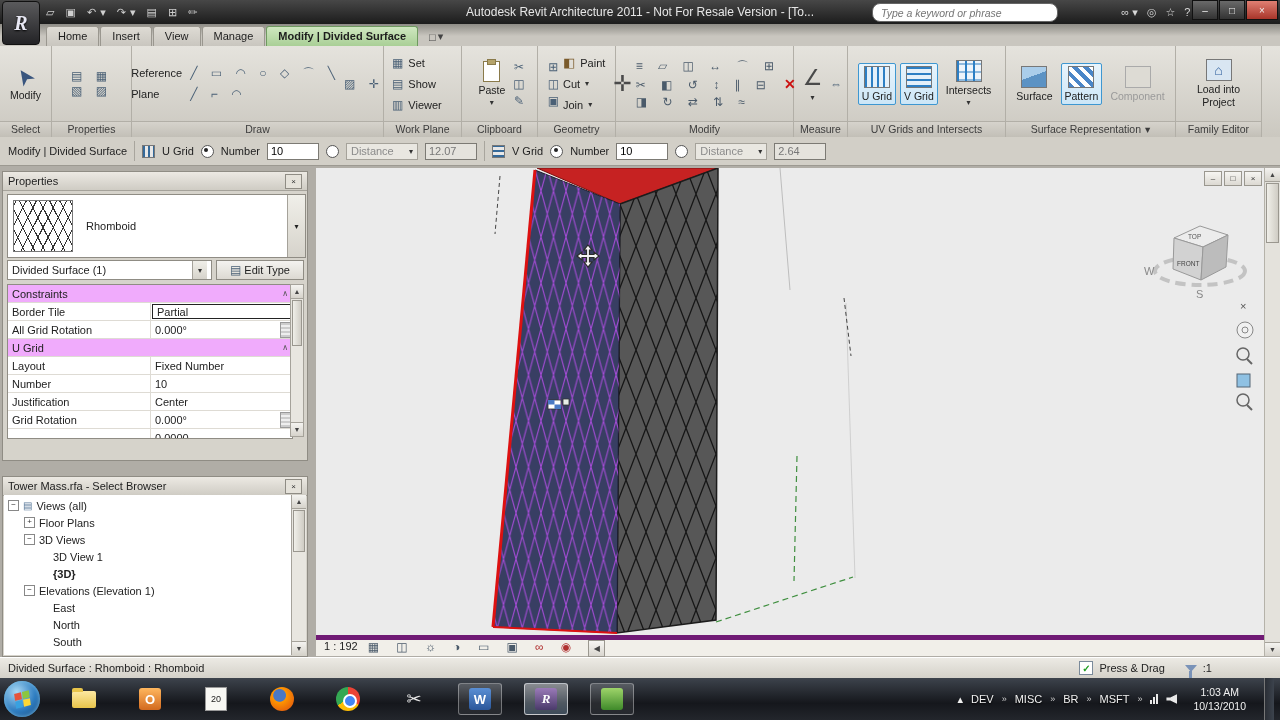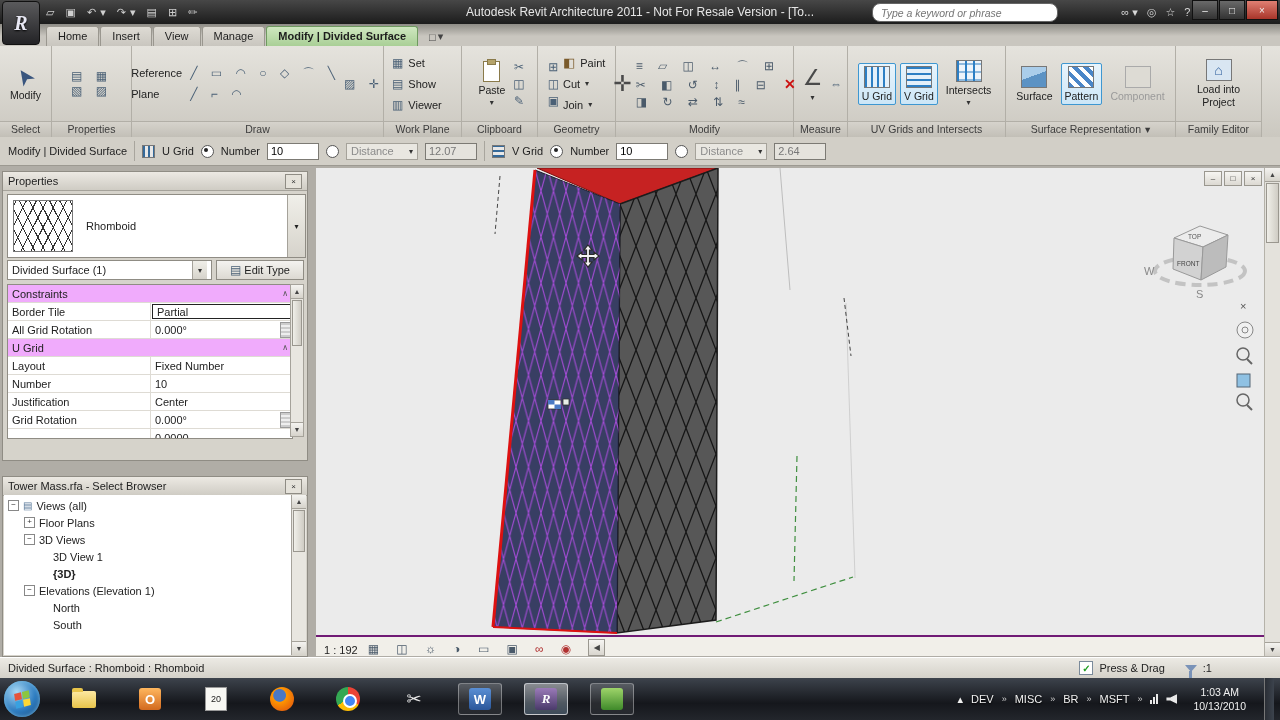--- a/index.html
+++ b/index.html
@@ -129,21 +129,21 @@
   .ticon{color:#5a7a9a;font-size:10px;}
   .bold{font-weight:bold;}
   .bscroll{position:absolute;right:1px;top:18px;width:14px;bottom:1px;background:#e8e6e0;border-left:1px solid #a5a29a;}
 
   
   #canvas{position:absolute;left:316px;top:168px;width:948px;height:467px;background:#ebebeb;overflow:hidden;}
   #mdibtns{position:absolute;left:888px;top:3px;display:flex;gap:2px;}
   .mdib{width:16px;height:13px;background:linear-gradient(#f6f5f2,#dcd9d2);border:1px solid #9a978f;
     display:flex;align-items:center;justify-content:center;font-size:8px;color:#333;}
   #bottombar{position:absolute;left:316px;top:635px;width:948px;height:21px;background:#f1efe9;
-    border-top:2px solid #701a75;display:flex;align-items:flex-end;gap:10px;padding-left:8px;box-sizing:border-box;}
+    border-top:5px solid #701a75;display:flex;align-items:flex-start;gap:10px;padding-left:8px;box-sizing:border-box;}
   .vpicons{letter-spacing:7px;font-size:12px;color:#4a5a6a;}
   .vpicons.red{color:#b03030;}
   .hsarr{width:15px;height:15px;background:linear-gradient(#f6f5f2,#d9d6cf);border:1px solid #9a978f;
     display:flex;align-items:center;justify-content:center;font-size:8px;color:#444;}
   #vscroll{position:absolute;left:1264px;top:168px;width:16px;height:488px;background:#e4e2dc;border-left:1px solid #b5b2a9;box-sizing:border-box;}
   #vscroll .sthumb{height:58px;}
 
   
   #statusbar{position:absolute;left:0;top:657px;width:1280px;height:21px;background:linear-gradient(#eceae4,#d4d1c9);
     border-top:1px solid #fff;display:flex;align-items:center;padding:0 8px;box-sizing:border-box;}
@@ -547,20 +547,23 @@
         <span>3D View 1</span>
       </div>
       <div class="trow bold" style="padding-left:49px">
         <span>{3D}</span>
       </div>
       <div class="trow" style="padding-left:20px">
         <span class="exp">−</span>
         <span>Elevations (Elevation 1)</span>
       </div>
       <div class="trow" style="padding-left:49px">
+        <span>East</span>
+      </div>
+      <div class="trow" style="padding-left:49px">
         <span>North</span>
       </div>
       <div class="trow" style="padding-left:49px">
         <span>South</span>
       </div>
     </div>
     <div class="bscroll">
       <div class="sarr">▲</div>
       <div class="sthumb" style="height:40px"></div>
       <div class="sarr b">▼</div>

